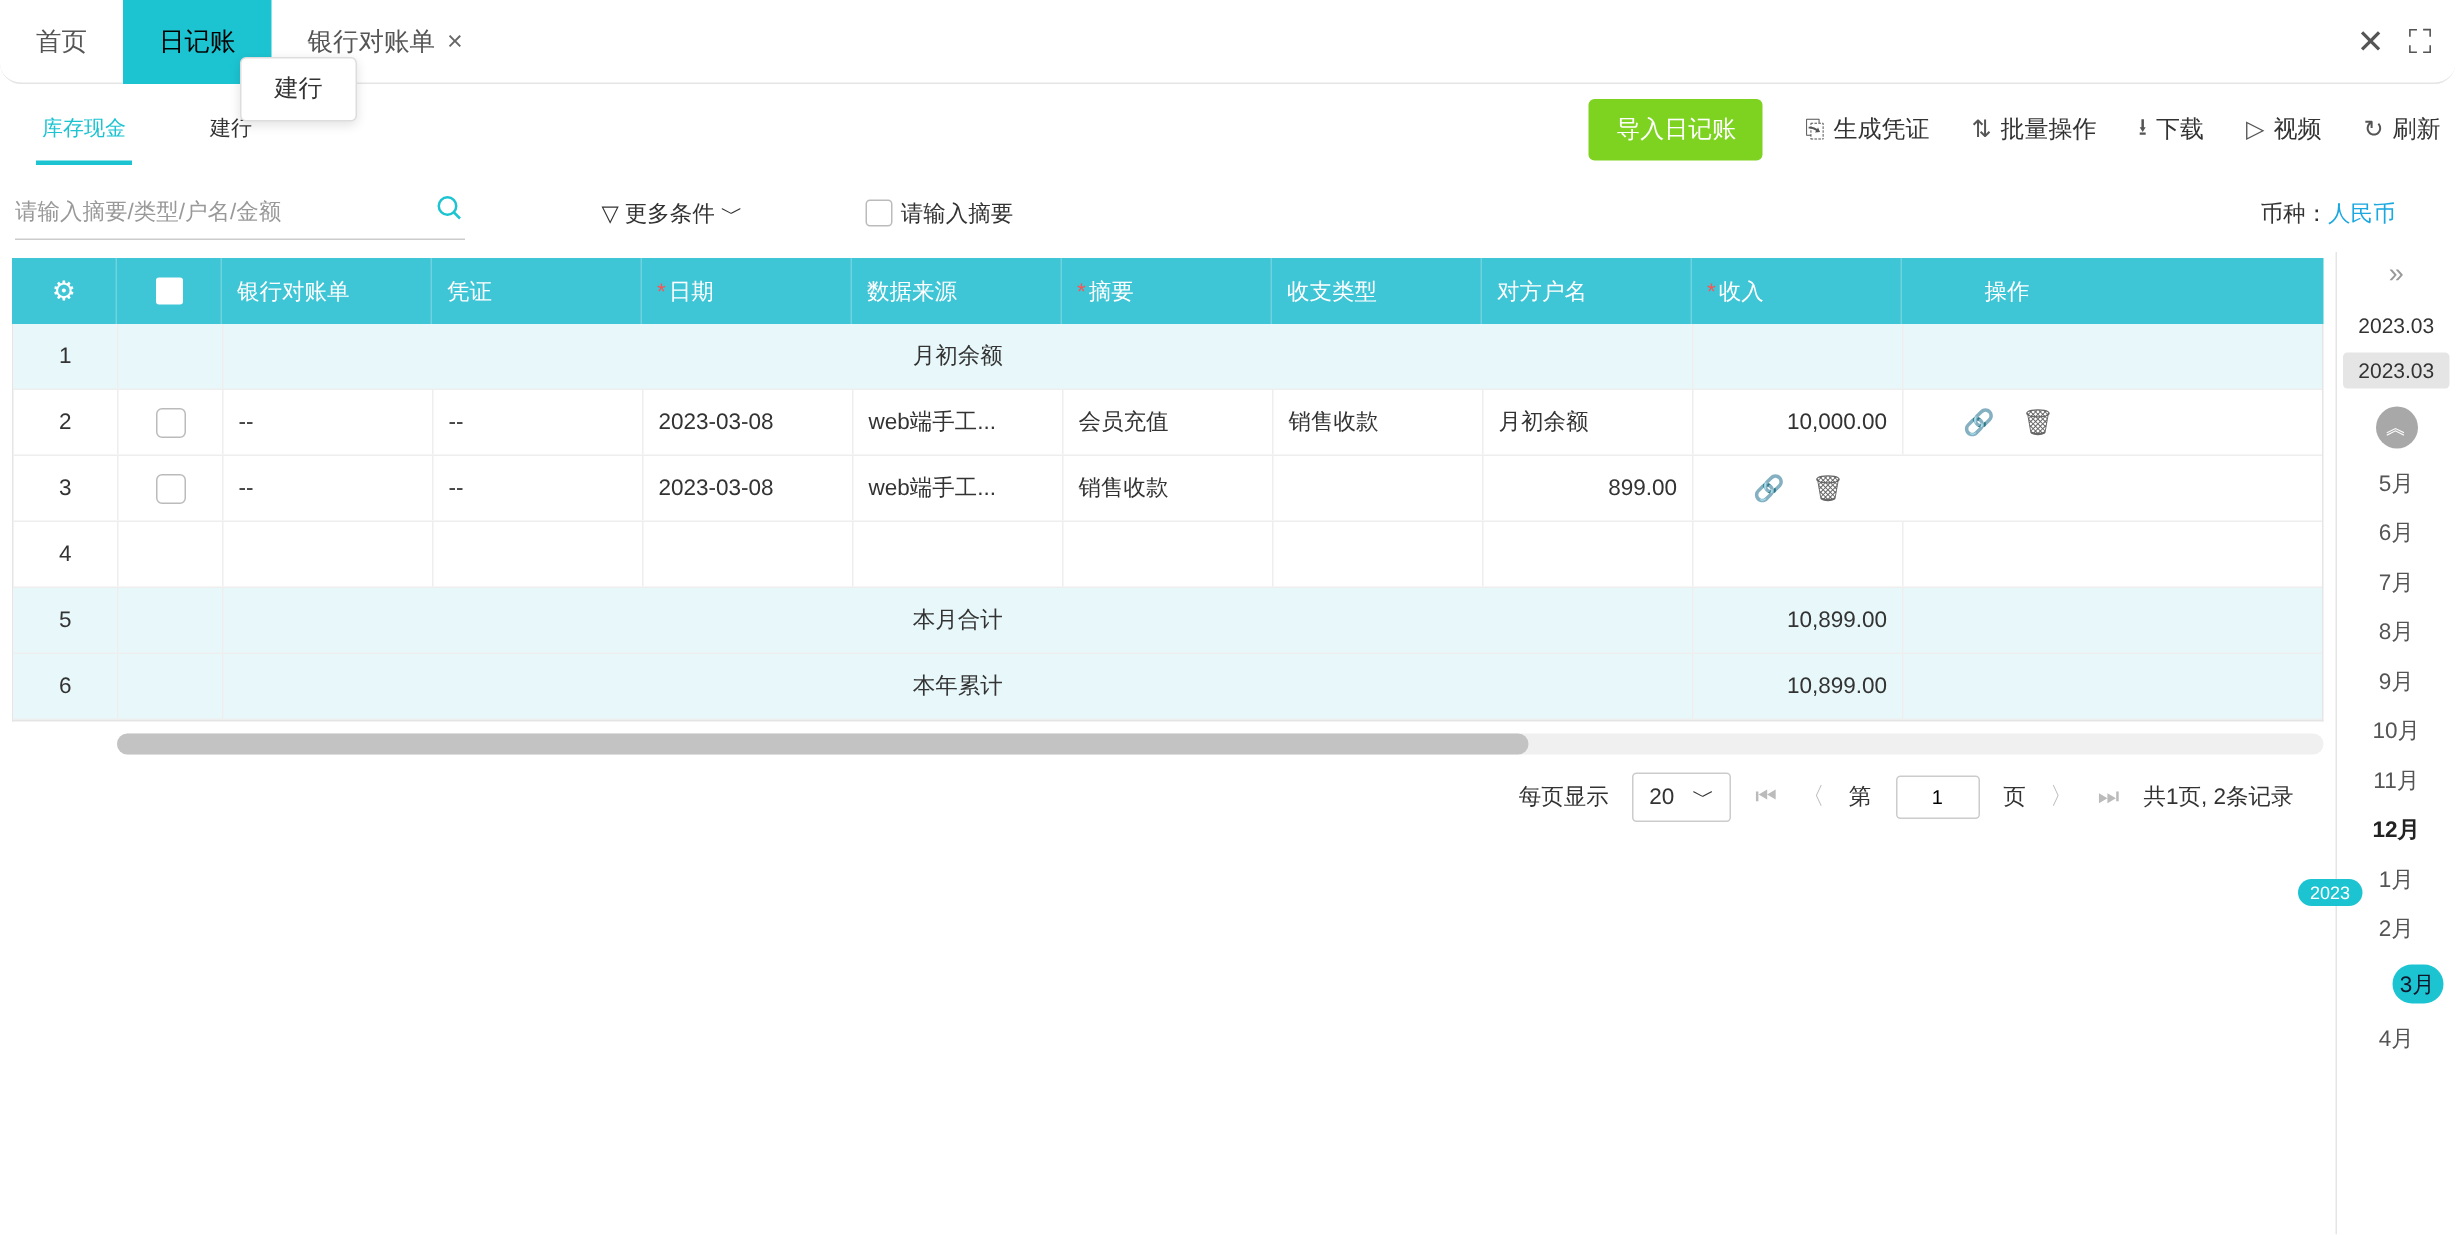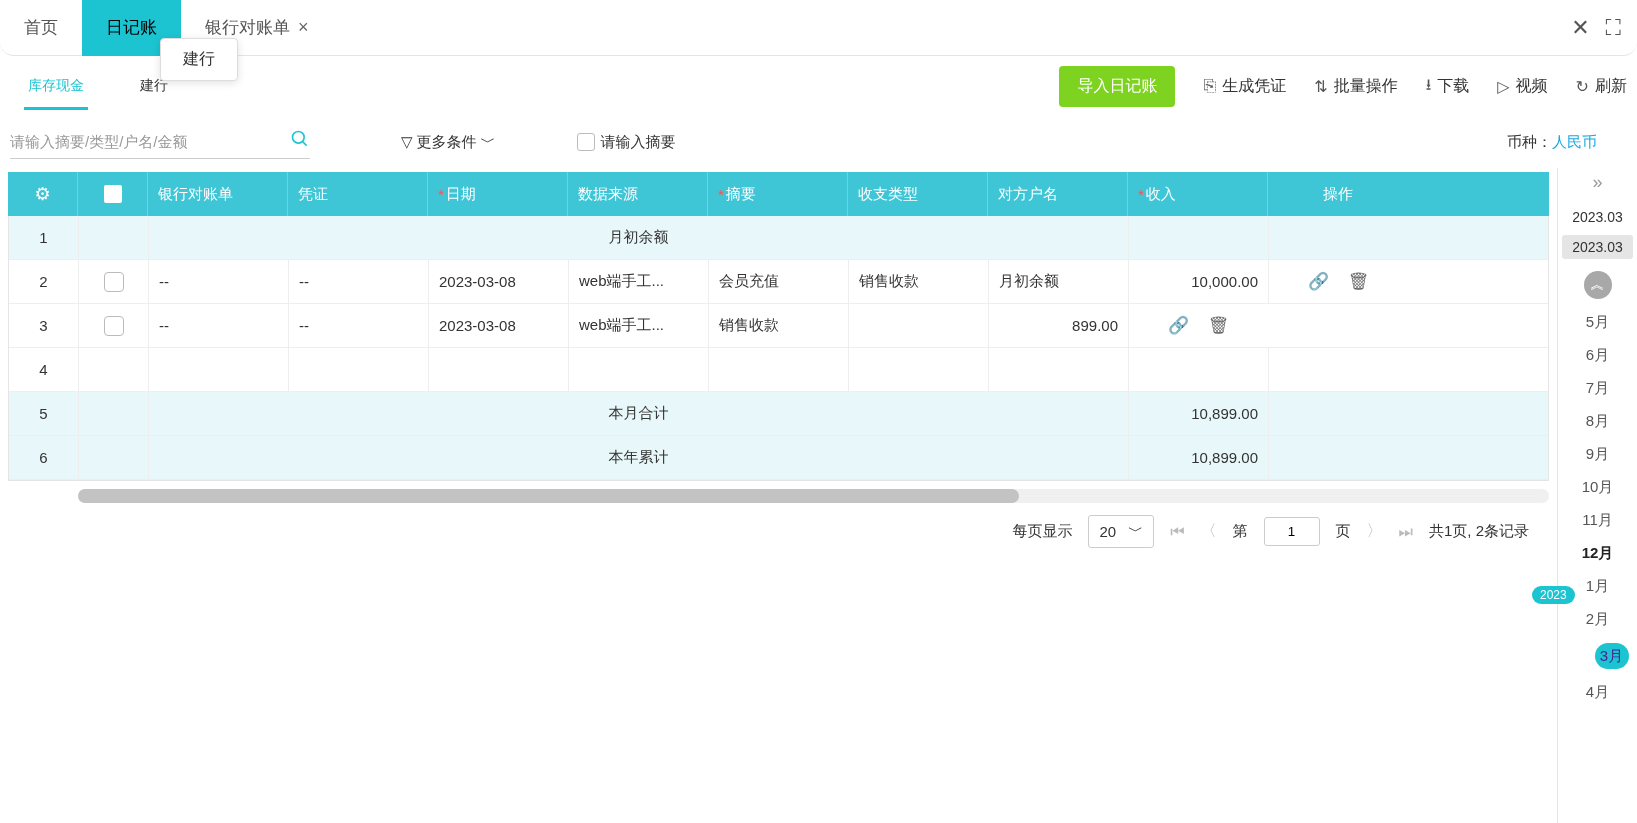--- a/index.html
+++ b/index.html
@@ -80,21 +80,21 @@
 .pager .pgin { width: 56px; border: 1px solid #ccc; border-radius: 3px; padding: 6px 8px; text-align: center; }
 
 
 .side-top { padding: 8px 4px; display: flex; flex-direction: column; gap: 6px; }
 .side-item { padding: 4px 6px; font-size: 14px; color: #333; text-align: center; }
 .side-item.active { background: #e5e5e5; border-radius: 3px; }
 .side-collapse { text-align: center; color: #999; font-size: 18px; padding: 4px 0; cursor: pointer; }
 .side-months { display: flex; flex-direction: column; align-items: center; gap: 14px; padding: 10px 0; font-size: 15px; color: #555; }
 .side-months .m { cursor: pointer; }
 .side-months .m.bold { font-weight: bold; color: #222; }
-.side-months .m.current { background: #1cc4d2; color: #4c1d95; width: 34px; height: 26px; border-radius: 13px; display: flex; align-items: center; justify-content: center; margin-left: 28px; }
+.side-months .m.current { background: #1cc4d2; color: #0f172a; width: 34px; height: 26px; border-radius: 13px; display: flex; align-items: center; justify-content: center; margin-left: 28px; }
 .year-badge { position: absolute; left: -26px; top: 418px; background: #1cc4d2; color: #fff; font-size: 12px; padding: 2px 8px; border-radius: 10px; }
 .side-scroll { width: 28px; height: 28px; border-radius: 50%; background: #a8a8a8; color: #fff; display: flex; align-items: center; justify-content: center; margin: 4px auto; font-size: 14px; cursor: pointer; }
 
 .tr .td:last-child, .tbl-head .th:last-child { border-right: none; }
 </style>
 </head>
 <body>
 
 <div class="top-tabs">
   <div class="top-tab">

